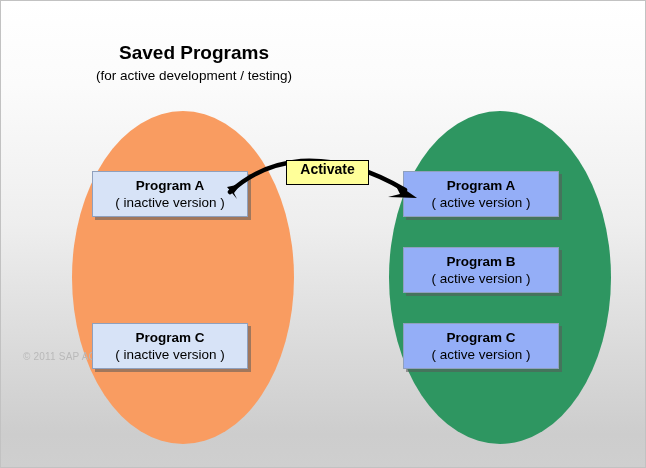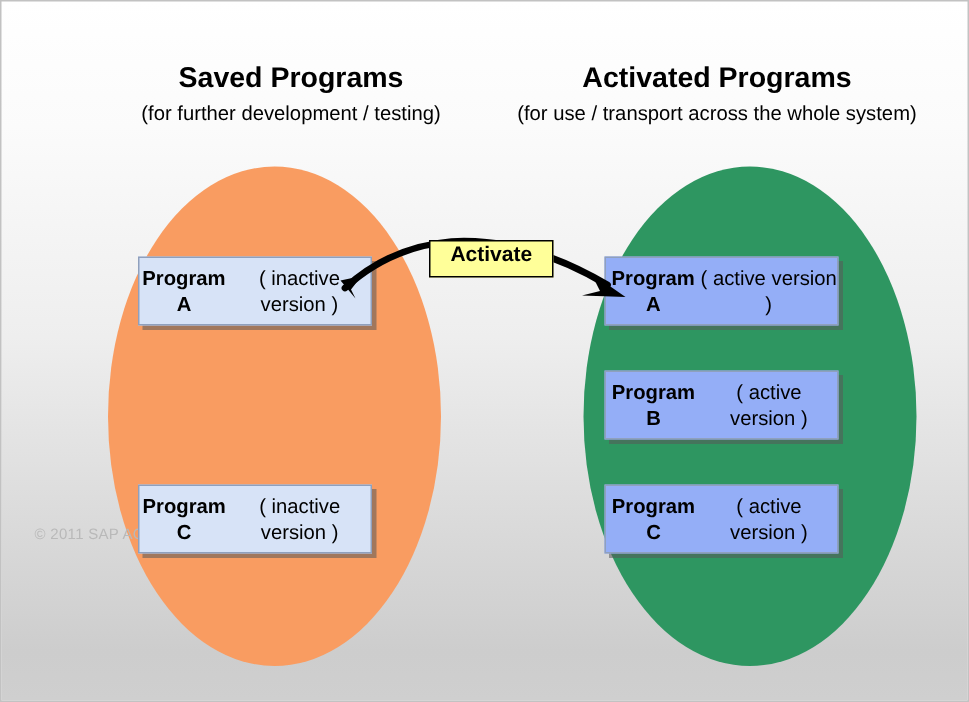--- a/index.html
+++ b/index.html
@@ -75,21 +75,21 @@
     color: #b9b9b9;
     white-space: nowrap;
     letter-spacing: 0.2px;
   }
 
   
   .prog-box {
     position: absolute;
     box-sizing: border-box;
     display: flex;
-    flex-direction: row;
+    flex-direction: column;
     align-items: center;
     justify-content: center;
     text-align: center;
     font-size: 13.5px;
     font-weight: bold;
     color: #000000;
     line-height: 17px;
     border: 1px solid #8fa0bd;
     box-shadow: 3px 3px 0 rgba(90,90,90,0.55);
   }
@@ -137,27 +137,23 @@
     color: #000000;
   }
 </style>
 </head>
 <body>
 
 <div id="slide">
 
   <div class="col-head" id="head-saved">
     <div class="title">Saved Programs</div>
-    <div class="subtitle">(for further development / testing)</div>
+    <div class="subtitle">(for active development / testing)</div>
   </div>
 
-  <div class="col-head" id="head-active">
-    <div class="title">Activated Programs</div>
-    <div class="subtitle">(for use / transport across the whole system)</div>
-  </div>
 
   <div class="ellipse" id="ellipse-saved"></div>
   <div class="ellipse" id="ellipse-activated"></div>
 
   <div id="copyright">© 2011 SAP AG</div>
 
   <div class="prog-box inactive" id="box-saved-a">
     <div class="line1">Program A</div>
     <div class="line2">( inactive version )</div>
   </div>

